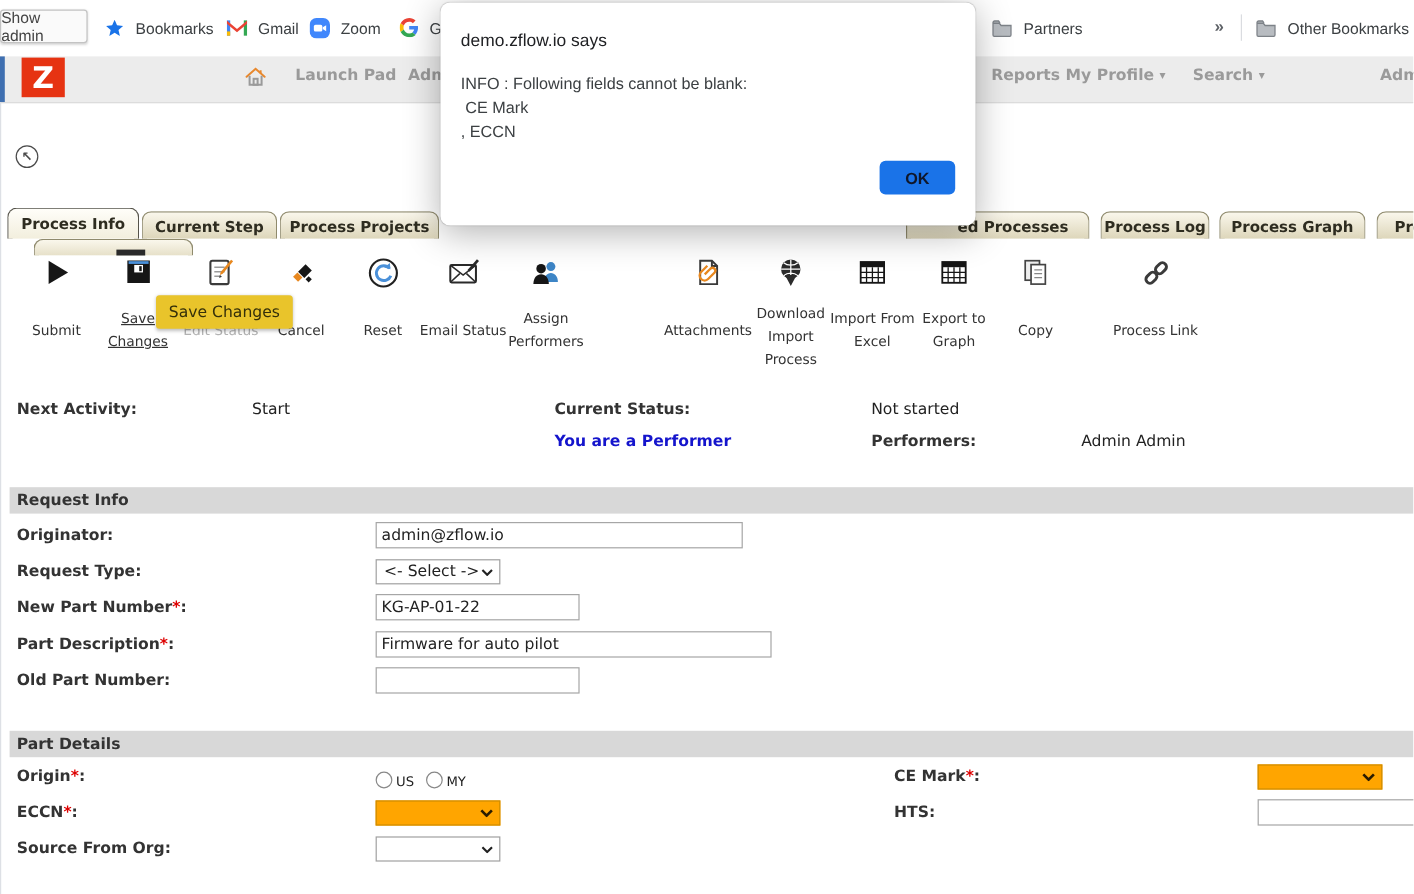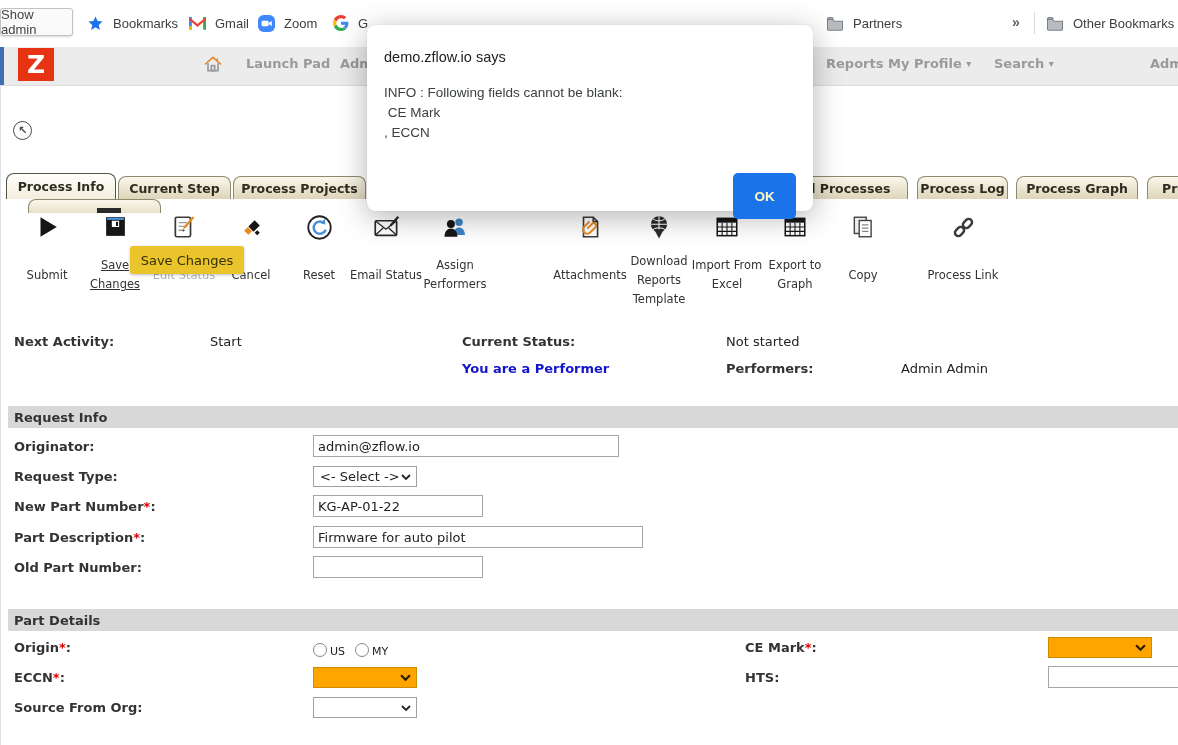--- a/index.html
+++ b/index.html
@@ -76,25 +76,25 @@
        font-size:13px;color:#222;cursor:pointer;}
   .sel.orange{background:#ffa500;border-color:#cf8c00;}
   .sel .chev{display:block;}
   .radio{display:inline-block;width:12px;height:12px;border:1px solid #888;border-radius:50%;
          background:#fff;vertical-align:-2px;}
   .radio-lab{font-size:11px;color:#222;margin:16px 10px 0 3px;}
 
   
   .dialog{position:absolute;left:367px;top:2px;width:446px;height:186px;background:#fff;
           border-radius:8px;box-shadow:0 6px 30px rgba(0,0,0,.3),0 0 1px rgba(0,0,0,.2);z-index:60;
-          font-family:"Liberation Sans",sans-serif;margin-top:23px;}
+          font-family:"Liberation Sans",sans-serif;}
   .dlg-title{position:absolute;left:17px;top:24px;font-size:14.5px;color:#202124;}
   .dlg-line{position:absolute;left:17px;font-size:13.5px;color:#3c4043;white-space:pre;}
-  .dlg-ok{position:absolute;left:366px;top:148px;width:63px;height:46px;background:#1a73e8;border:none;
-          border-radius:5px;color:#fef9c3;font-weight:bold;font-size:13.5px;cursor:pointer;
+  .dlg-ok{position:absolute;left:366px;top:132px;width:63px;height:28px;background:#1a73e8;border:none;
+          border-radius:5px;color:#0f172a;font-weight:bold;font-size:13.5px;cursor:pointer;
           display:flex;align-items:center;justify-content:center;font-family:"Liberation Sans",sans-serif;}
 </style>
 </head>
 <body>
 
 <div class="screen">
 
   <div class="bmbar">
     <div class="show-apps">Show admin</div>
 
@@ -306,21 +306,21 @@
 
   <div class="tb-item" style="left:617px">
     <div class="tb-ico">
         <svg width="26" height="26" viewBox="0 0 24 24">
       <circle cx="12" cy="9.5" r="7.5" fill="#2b2b2b"></circle>
       <path d="M12 2v15M4.5 9.5h15M6.5 4.5c3 2.5 8 2.5 11 0M6.5 14.5c3-2.5 8-2.5 11 0" stroke="#fff" stroke-width="1" fill="none"></path>
       <path d="M12 22.5L7.5 14h9z" fill="#2b2b2b"></path>
         </svg>
       </div>
     <div class="tb-label">
-        <span style="width:80px">Download Reports Template</span>
+        <span style="width:80px">Download Import Process</span>
       </div>
   </div>
 
   <div class="tb-item" style="left:685px">
     <div class="tb-ico">
         <svg width="26" height="26" viewBox="0 0 24 24">
       <rect x="3" y="4" width="18" height="16" fill="#fff" stroke="#161616" stroke-width="1.4"></rect>
       <rect x="3" y="4" width="18" height="4" fill="#161616"></rect>
       <path d="M7.5 8v12M12 8v12M16.5 8v12M3 12h18M3 16h18" stroke="#161616" stroke-width="1"></path>
         </svg>

